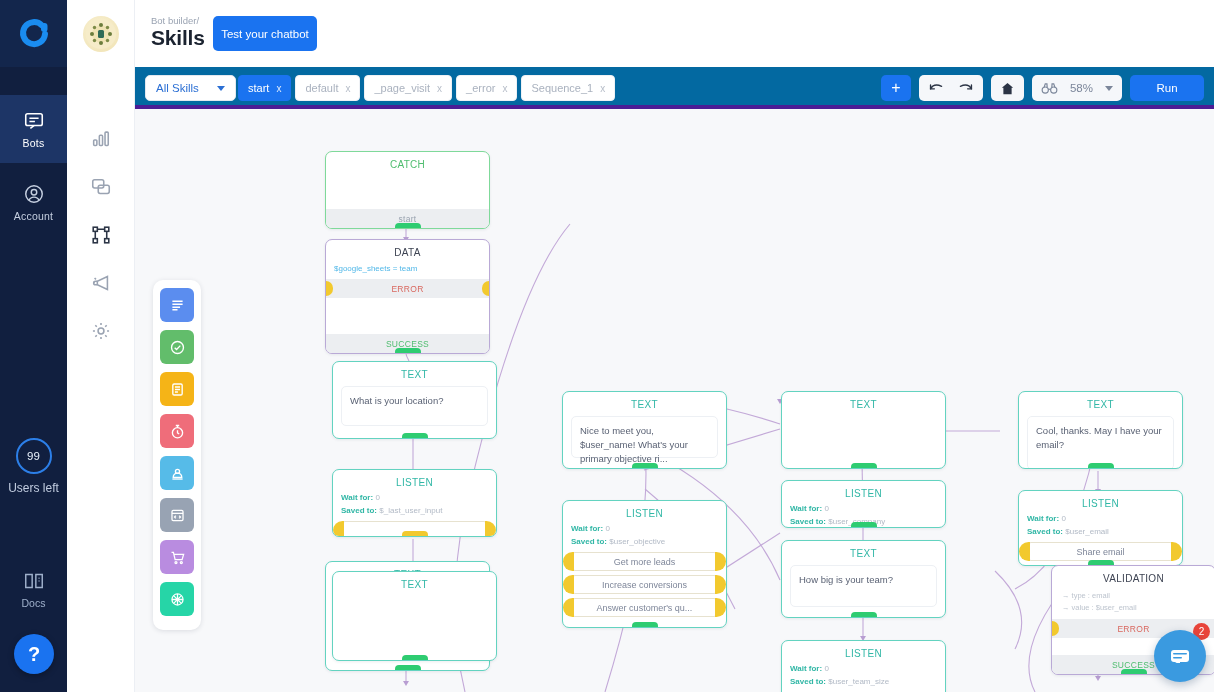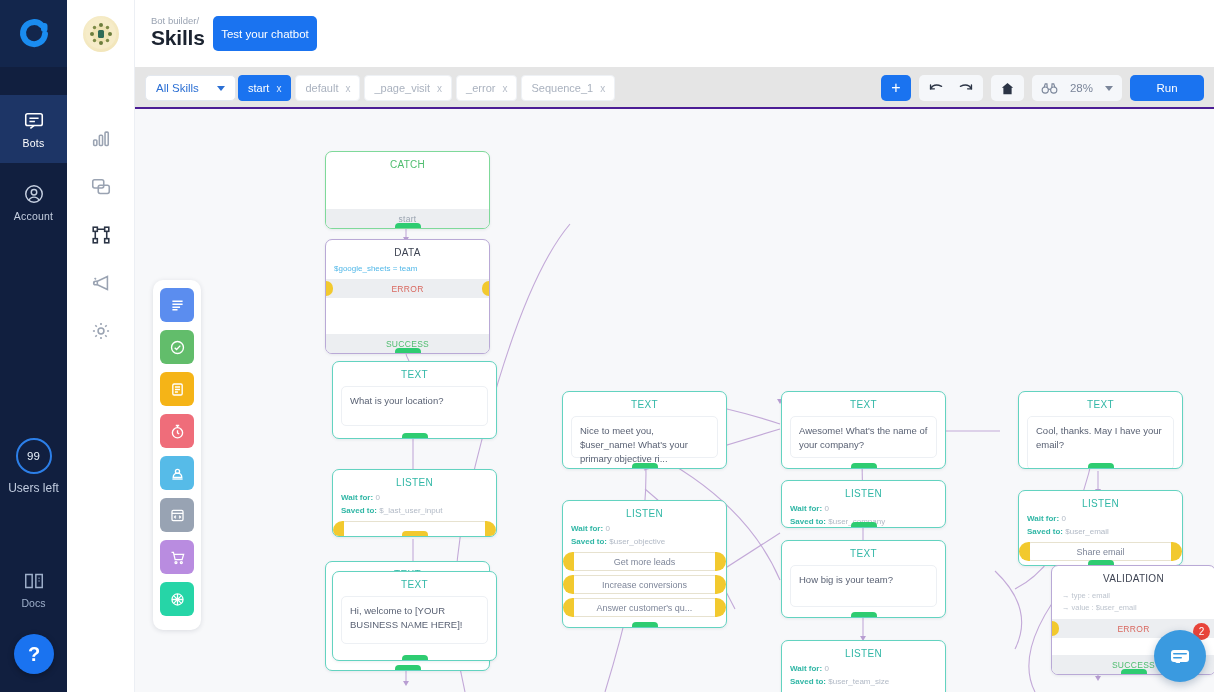--- a/index.html
+++ b/index.html
@@ -83,21 +83,21 @@
   .page-title { position: absolute; left: 16px; top: 26px; font-size: 21px; font-weight: bold; color: #1b2330; letter-spacing: -.2px; }
   .test-btn {
     position: absolute; left: 78px; top: 16px; width: 104px; height: 35px;
     background: #1a73f0; color: #fff; border: none; border-radius: 5px;
     font-size: 11.5px; font-family: inherit; cursor: pointer;
   }
 
   
   .toolbar {
     position: absolute; left: 135px; top: 67px; width: 1079px; height: 42px;
-    background: #e5e5e5; border-bottom: 2px solid #4c1d95;
+    background: #0369a1; border-bottom: 4px solid #4c1d95;
   }
   .skills-select {
     position: absolute; left: 10px; top: 8px; height: 26px;
     background: #fff; border: 1px solid #e3e8ef; border-radius: 5px;
     display: flex; align-items: center; gap: 18px; padding: 0 10px;
     font-size: 11.5px; color: #2b6fd4; cursor: pointer;
   }
   .chev { width: 0; height: 0; border-left: 4.5px solid transparent; border-right: 4.5px solid transparent; border-top: 5px solid #2b6fd4; }
   .tabs { position: absolute; left: 103px; top: 8px; display: flex; gap: 4px; }
   .tab {
@@ -363,21 +363,21 @@
           <path d="M10 2.5 2.5 9h2v8.5h11V9h2z"></path>
         </svg>
       </div>
       <div class="tb-group">
         <svg width="17" height="13" viewBox="0 0 22 16" fill="none" stroke="#7b869a" stroke-width="1.5">
           <circle cx="5.5" cy="10" r="4"></circle>
             <circle cx="16.5" cy="10" r="4"></circle>
           <path d="M9.5 9h3"></path>
             <path d="M4 6.5 5.5 2h2.2L8 6.5M18 6.5 16.5 2h-2.2L14 6.5"></path>
         </svg>
-        <span class="tb-zoom">28%</span>
+        <span class="tb-zoom">58%</span>
         <span class="chev" style="border-top-color:#7b869a"></span>
       </div>
       <button class="run-btn">Run</button>
     </div>
   </div>
 
   <div class="canvas">
 
     <svg class="edges">
       <g fill="none" stroke="#c3a9d8" stroke-width="1.1">
@@ -521,21 +521,20 @@
       <span class="port-dot yellow" style="bottom:-4px;left:50%"></span>
     </div>
 
     <div class="node" style="left:190px; top:452px; width:165px; height:110px;">
       <div class="title">TEXT</div>
       <span class="port-dot" style="bottom:-4px;left:50%"></span>
     </div>
 
     <div class="node" style="left:197px; top:462px; width:165px; height:90px;">
       <div class="title">TEXT</div>
-      <div class="msg" style="height:48px">Hi, welcome to [YOUR BUSINESS NAME HERE]!</div>
       <span class="port-dot" style="bottom:-4px;left:50%"></span>
     </div>
 
     <div class="node" style="left:427px; top:282px; width:165px; height:78px;">
       <div class="title">TEXT</div>
       <div class="msg" style="height:42px">Nice to meet you, $user_name! What's your primary objective ri...</div>
       <span class="port-dot" style="bottom:-4px;left:50%"></span>
     </div>
 
     <div class="node" style="left:427px; top:391px; width:165px; height:128px;">
@@ -561,21 +560,20 @@
       <div class="bubble">
         <span class="bub-l"></span>
         <span>Answer customer's qu...</span>
         <span class="bub-r"></span>
       </div>
       <span class="port-dot" style="bottom:-4px;left:50%"></span>
     </div>
 
     <div class="node" style="left:646px; top:282px; width:165px; height:78px;">
       <div class="title">TEXT</div>
-      <div class="msg" style="height:42px">Awesome! What's the name of your company?</div>
       <span class="port-dot" style="bottom:-4px;left:50%"></span>
     </div>
 
     <div class="node" style="left:646px; top:371px; width:165px; height:48px;">
       <div class="title">LISTEN</div>
       <div class="kv">
         <b>Wait for:</b>
         <span>0</span>
       </div>
       <div class="kv">

